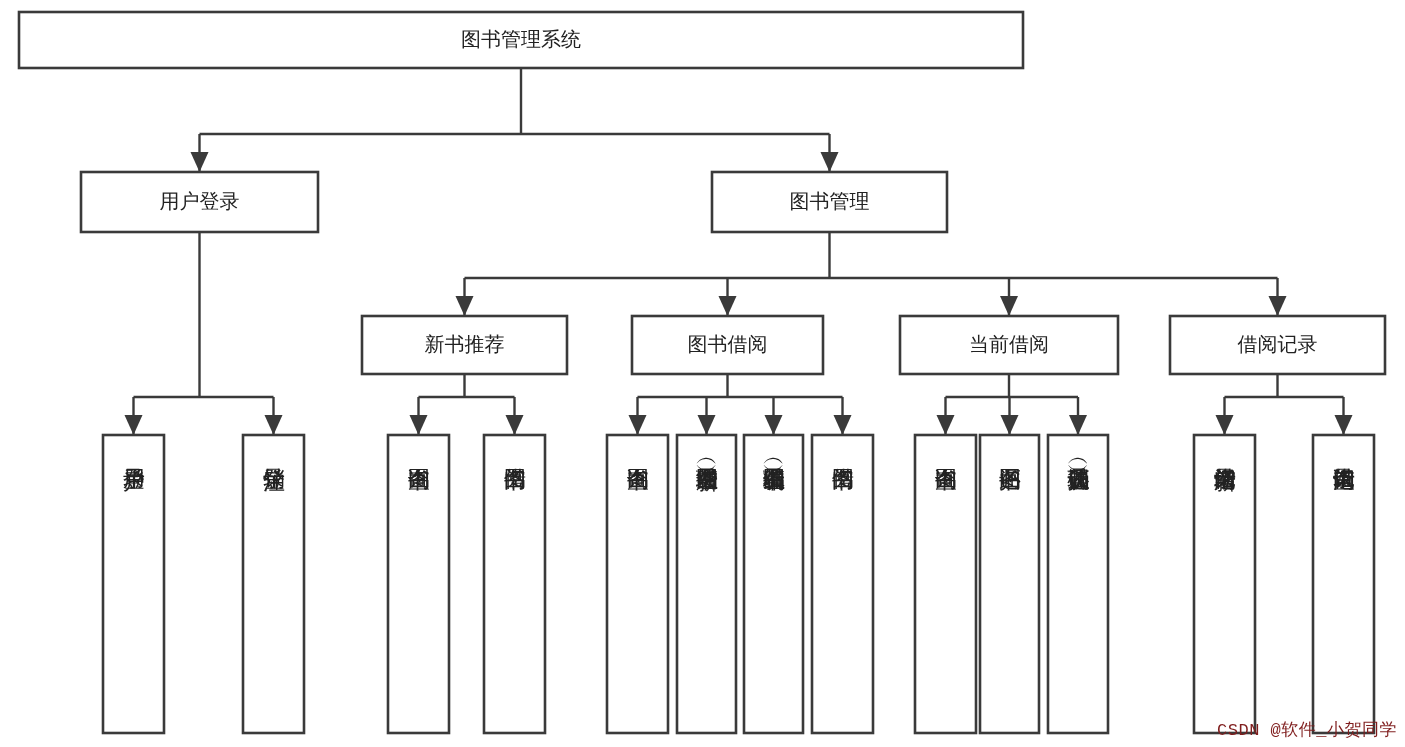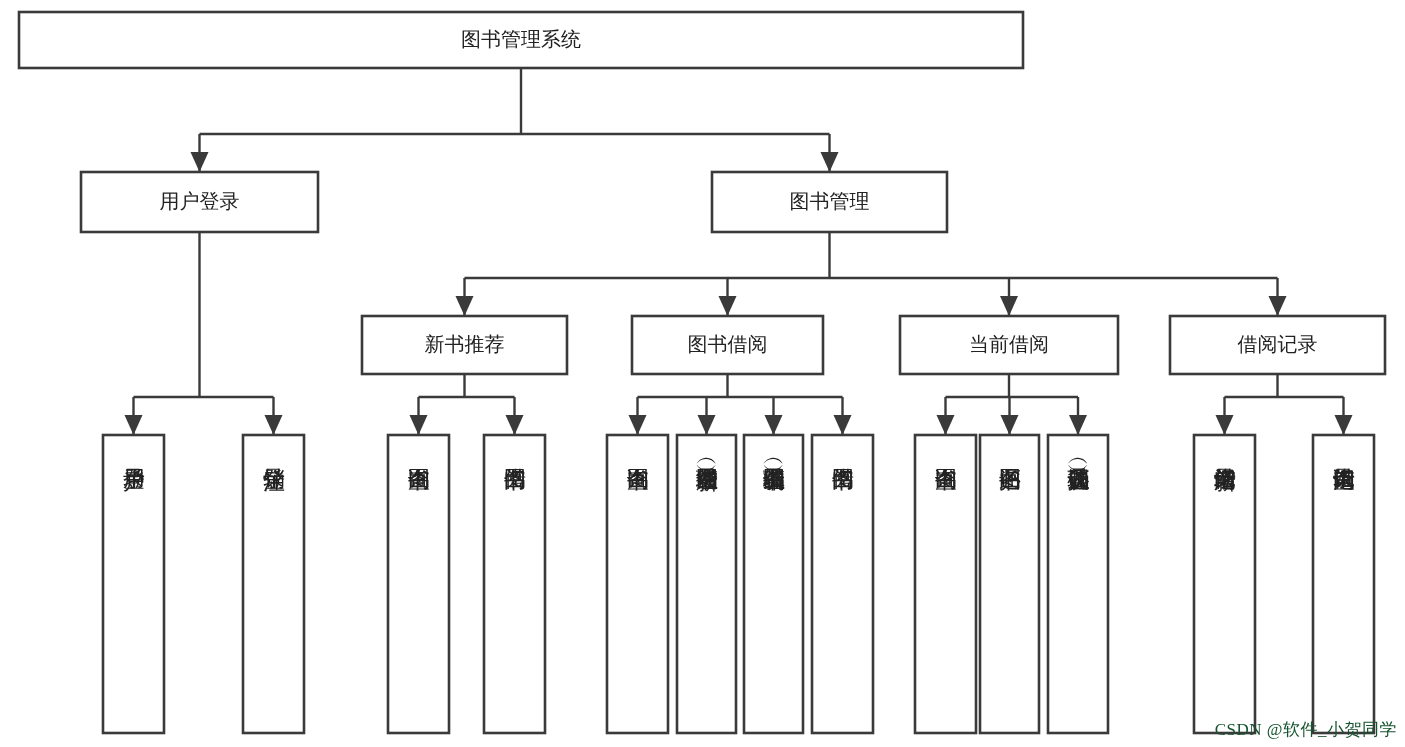--- a/index.html
+++ b/index.html
@@ -56,23 +56,23 @@
     fill: #222222;
     writing-mode: vertical-rl;
     text-orientation: upright;
     text-anchor: middle;
     white-space: pre;
   }
   .watermark-text {
     position: absolute;
     right: 8px;
     bottom: 6px;
-    font-family: Liberation Serif, serif;
+    font-family: Liberation Mono, monospace;
     font-size: 17px;
-    color: #14532d;
+    color: #7f1d1d;
     letter-spacing: 0.5px;
     user-select: none;
     pointer-events: none;
   }
 </style>
 </head>
 <body>
 
 <div id="diagram-root">
 

